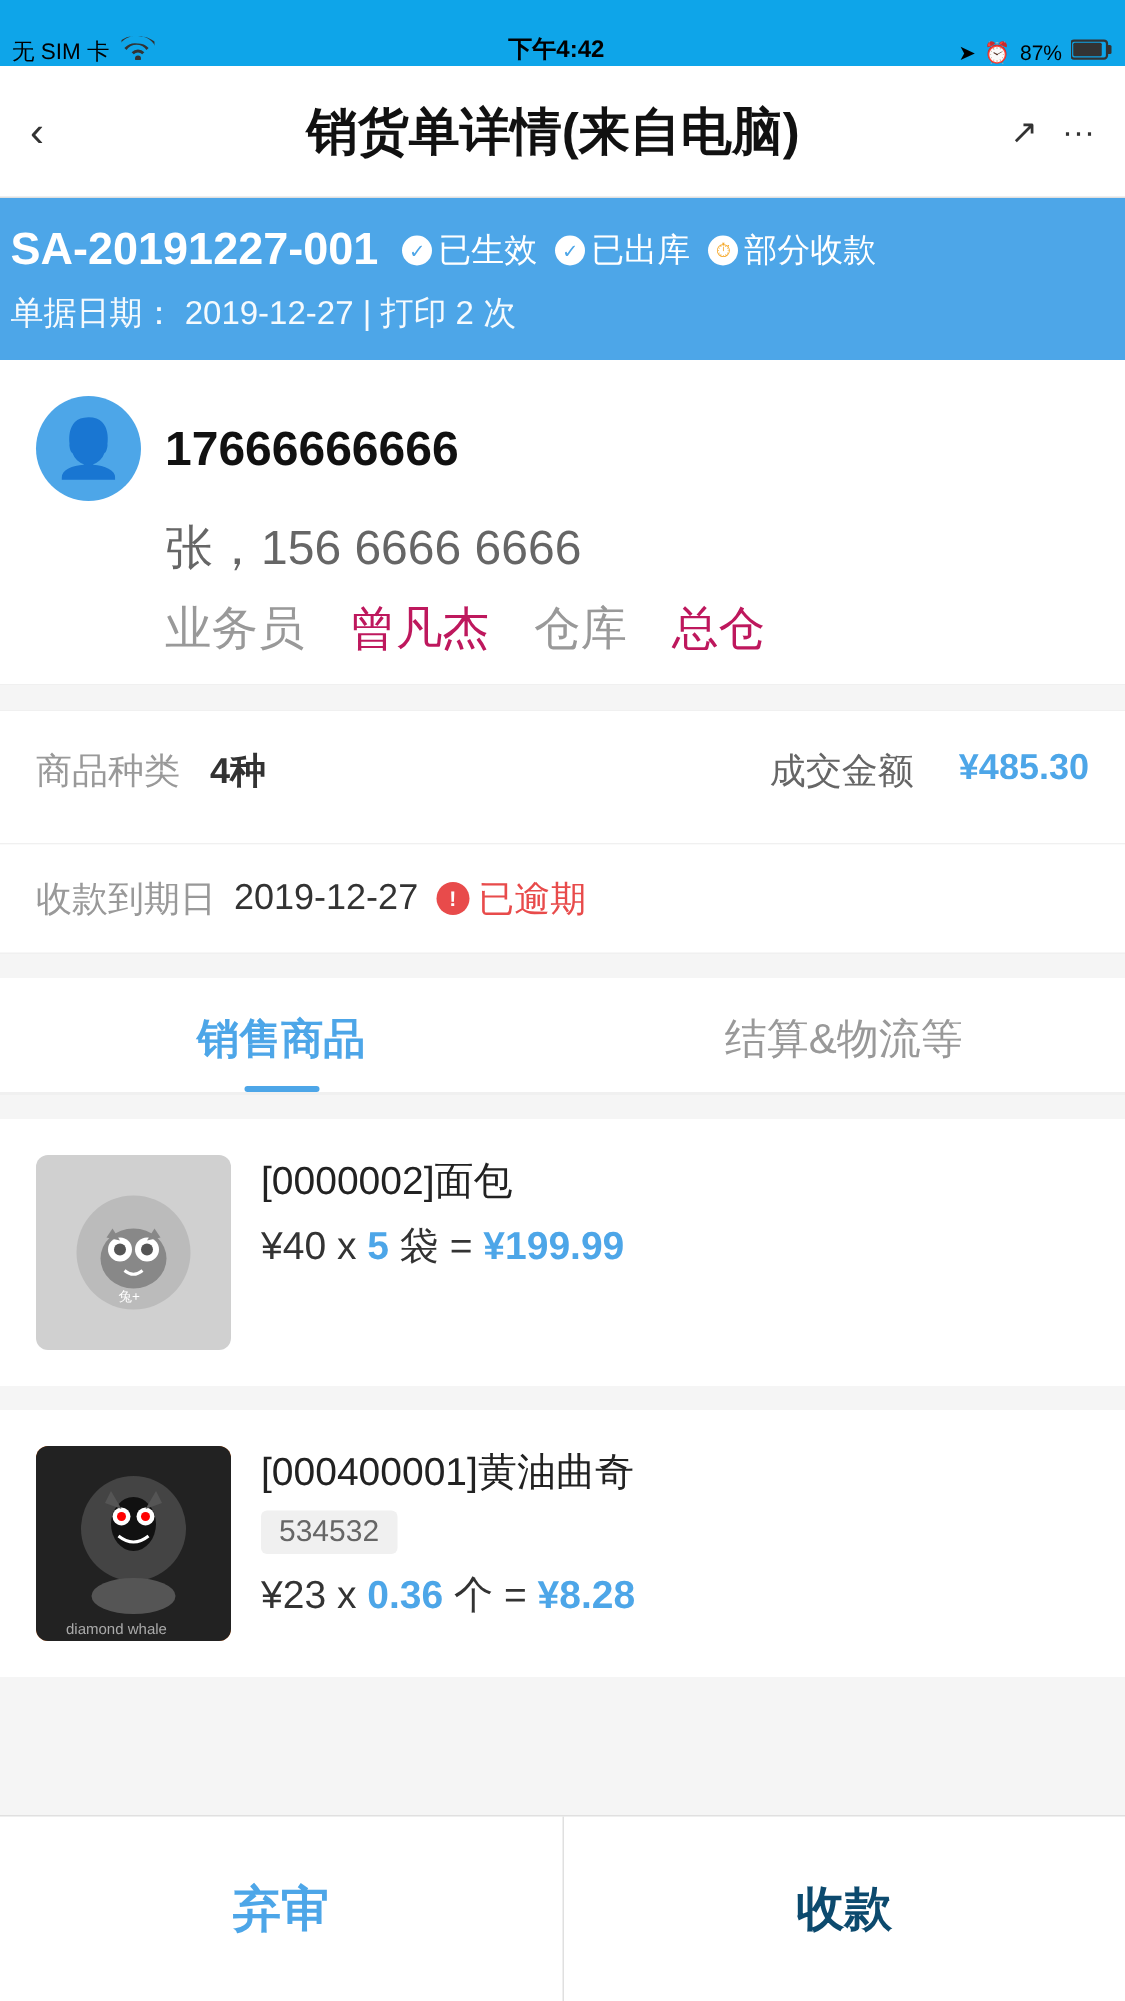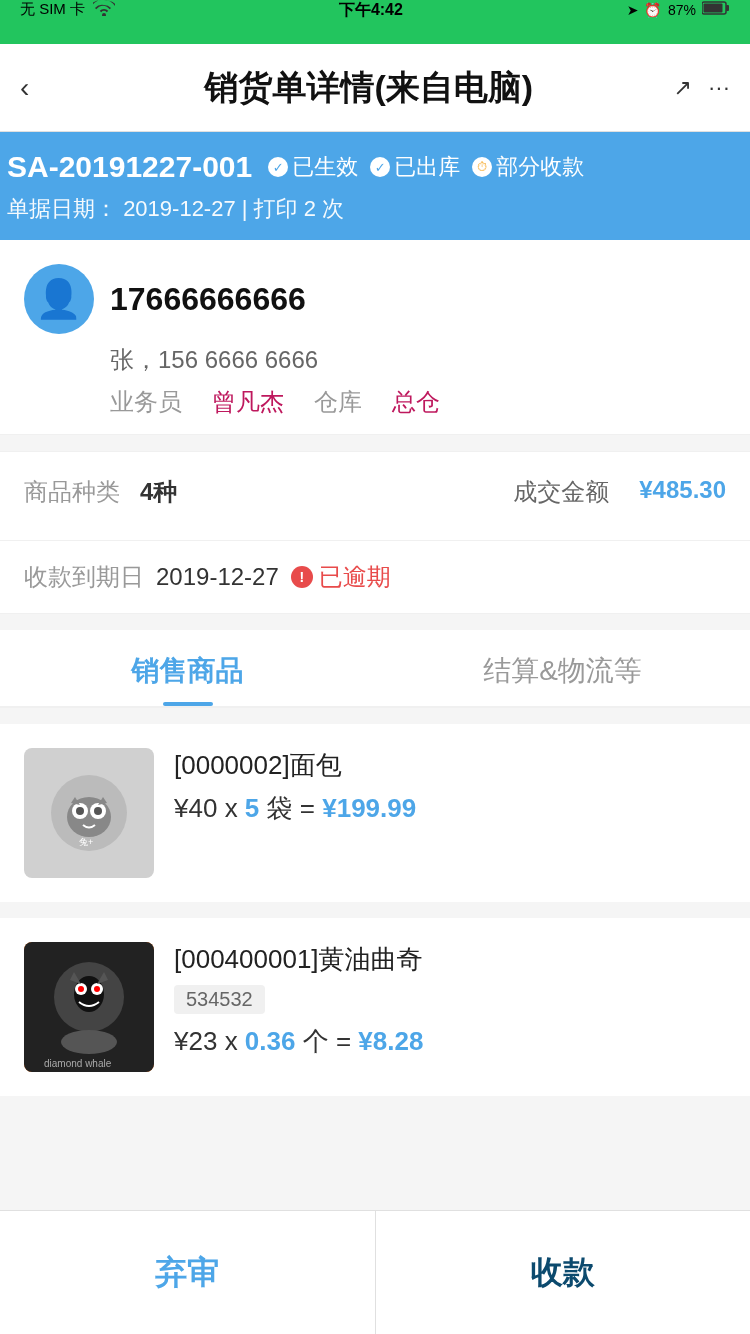--- a/index.html
+++ b/index.html
@@ -8,25 +8,25 @@
       font-family: -apple-system, "PingFang SC", "Helvetica Neue", Arial, sans-serif;
       background: #f5f5f5;
       width: 750px;
       min-height: 1334px;
       overflow-x: hidden;
     }
 
     
     .status-bar {
       height: 44px;
-      background: #22c55e;
-      display: flex;
-      align-items: flex-start;
+      background: #0ea5e9;
+      display: flex;
+      align-items: flex-end;
       justify-content: space-between;
-      padding: 0 20px;
+      padding: 0 8px;
       font-size: 15px;
       font-weight: 500;
     }
     .status-left { display: flex; align-items: center; gap: 8px; }
     .status-center { font-size: 16px; font-weight: 600; }
     .status-right { display: flex; align-items: center; gap: 6px; font-size: 14px; }
 
     
     .nav-bar {
       height: 88px;
@@ -132,30 +132,30 @@
     .avatar-icon {
       font-size: 38px;
       color: #fff;
     }
     .customer-name {
       font-size: 32px;
       font-weight: 600;
       color: #111;
     }
     .customer-info {
-      font-size: 24px;
+      font-size: 32px;
       color: #666;
       margin-left: 86px;
       margin-bottom: 10px;
     }
     .customer-detail-row {
       display: flex;
       align-items: center;
       margin-left: 86px;
-      font-size: 24px;
+      font-size: 31px;
       color: #333;
       gap: 30px;
     }
     .detail-label { color: #999; }
     .detail-value { color: #be185d; font-weight: 500; }
 
     
     .summary-section {
       background: #fff;
       padding: 24px;

